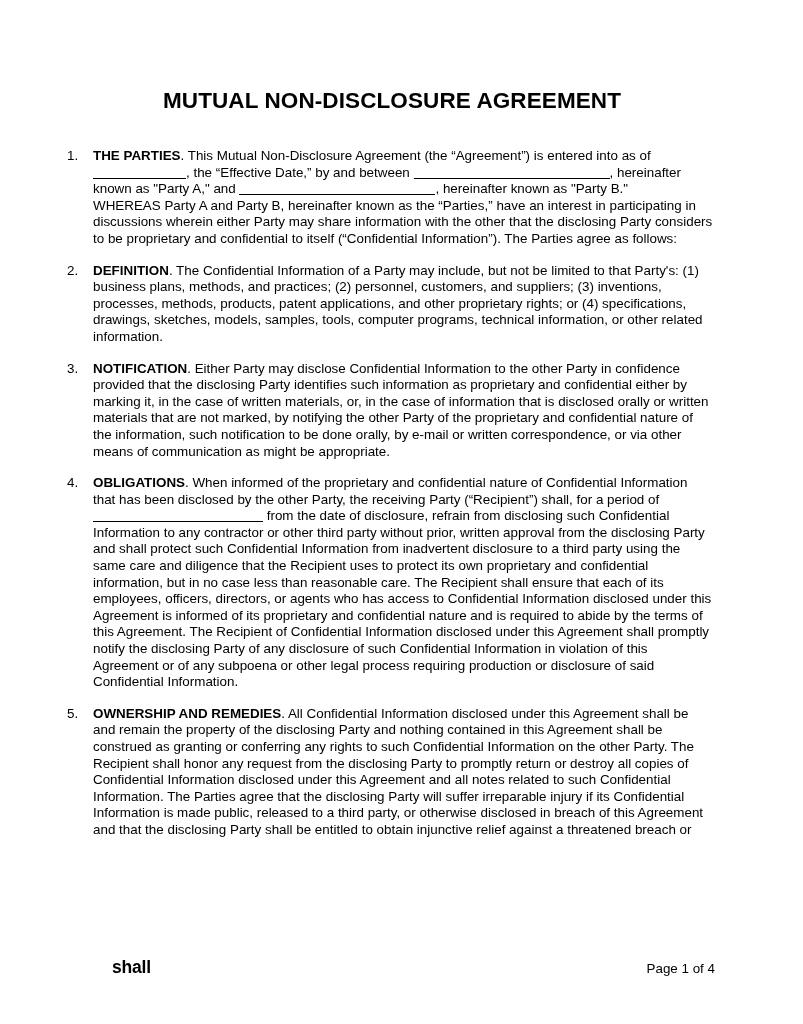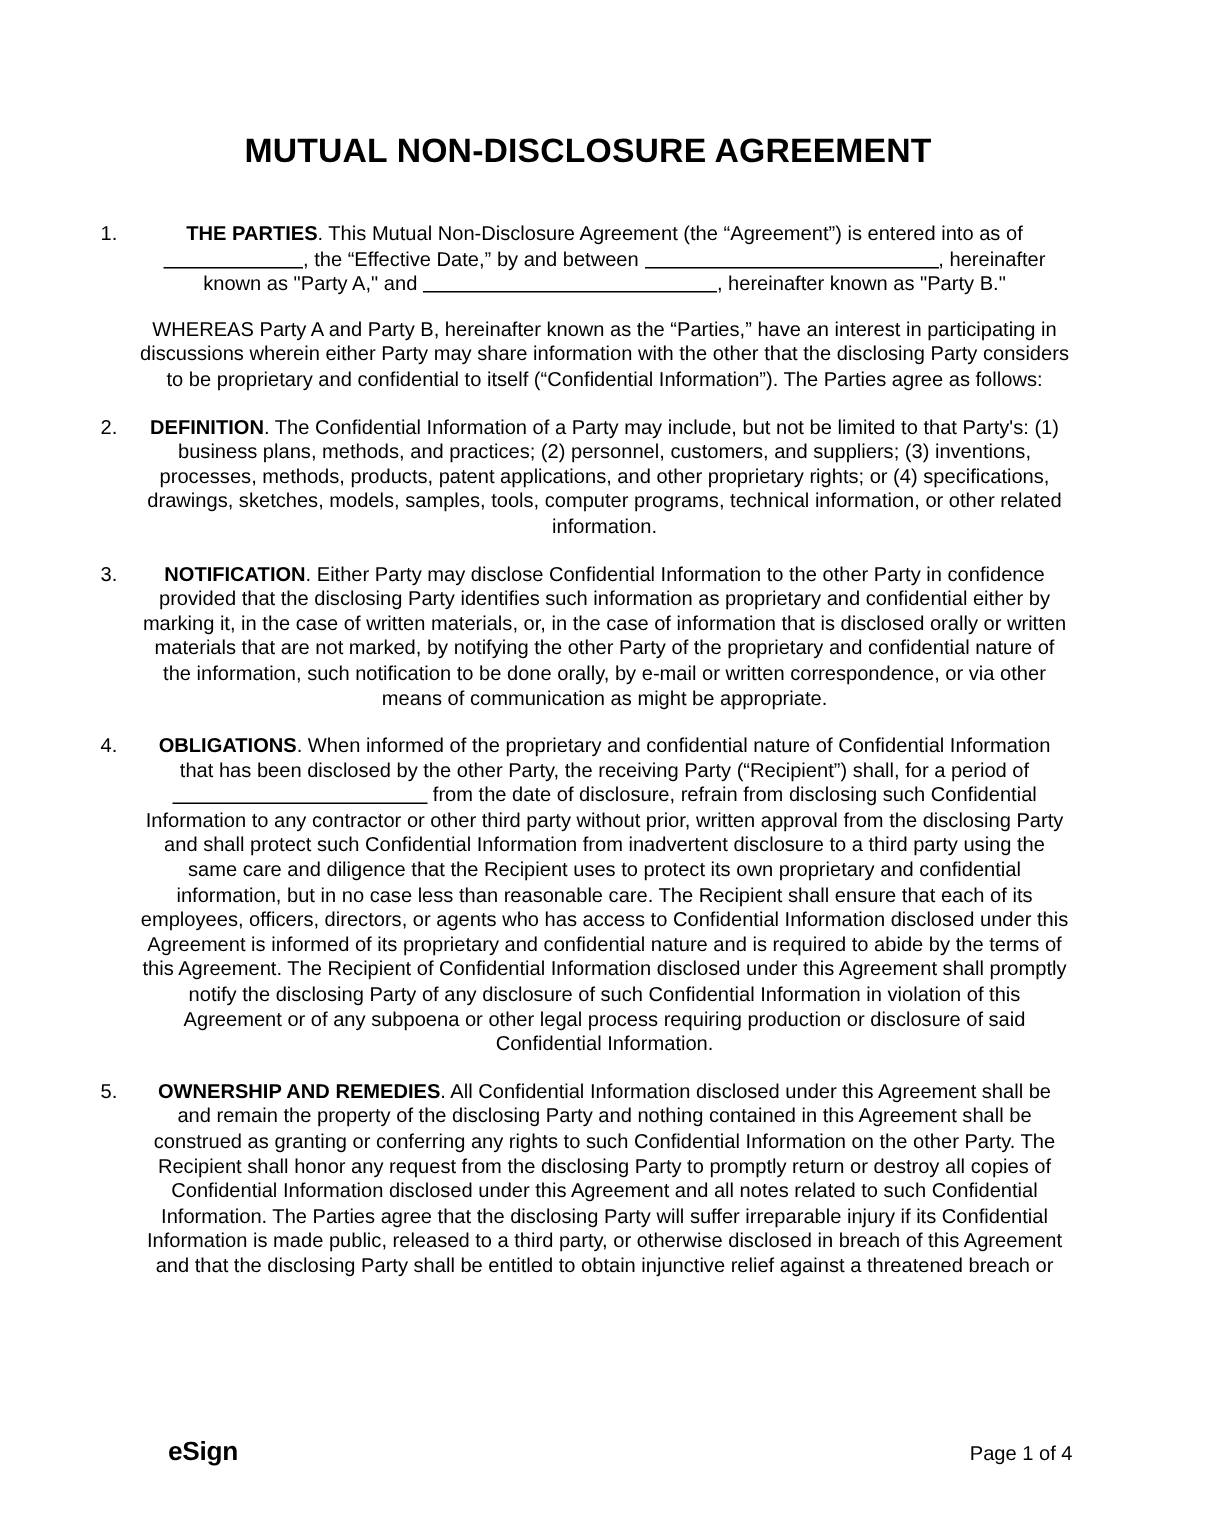--- a/index.html
+++ b/index.html
@@ -43,27 +43,26 @@
     flex: 0 0 26px;
     width: 26px;
     font-size: 13.4px;
     line-height: 16.6px;
     text-align: left;
   }
   .clause-body {
     flex: 1 1 auto;
     font-size: 13.4px;
     line-height: 16.6px;
-    text-align: center;
+    text-align: left;
   }
   .clause-body p {
     margin: 0;
   }
   .clause-body p + p {
-    margin-top: 14px;
   }
   .lbl {
     font-weight: bold;
   }
   .blank {
     display: inline-block;
     border-bottom: 1.4px solid #000;
     vertical-align: -2px;
     height: 12px;
   }
@@ -124,17 +123,17 @@
       </div>
       <div class="clause">
         <div class="clause-num">5.</div>
         <div class="clause-body">
           <p><span class="lbl">OWNERSHIP AND REMEDIES</span><span>. All Confidential Information disclosed under this Agreement shall be and remain the property of the disclosing Party and nothing contained in this Agreement shall be construed as granting or conferring any rights to such Confidential Information on the other Party. The Recipient shall honor any request from the disclosing Party to promptly return or destroy all copies of Confidential Information disclosed under this Agreement and all notes related to such Confidential Information. The Parties agree that the disclosing Party will suffer irreparable injury if its Confidential Information is made public, released to a third party, or otherwise disclosed in breach of this Agreement and that the disclosing Party shall be entitled to obtain injunctive relief against a threatened breach or</span></p>
         </div>
       </div>
     </div>
 
   <div class="footer">
-    <div class="brand">eSign</div>
+    <div class="brand">shall</div>
     <div class="pagenum">Page 1 of 4</div>
   </div>
 
 </div>
 
 </body></html>

